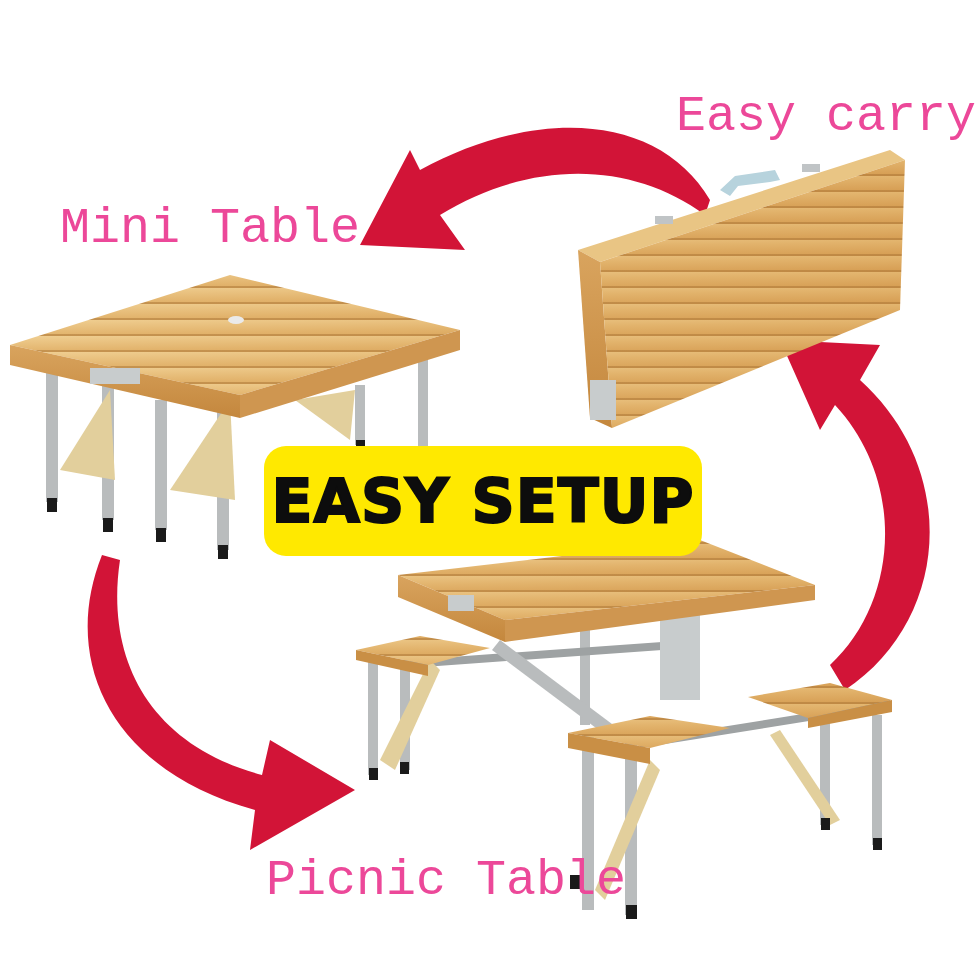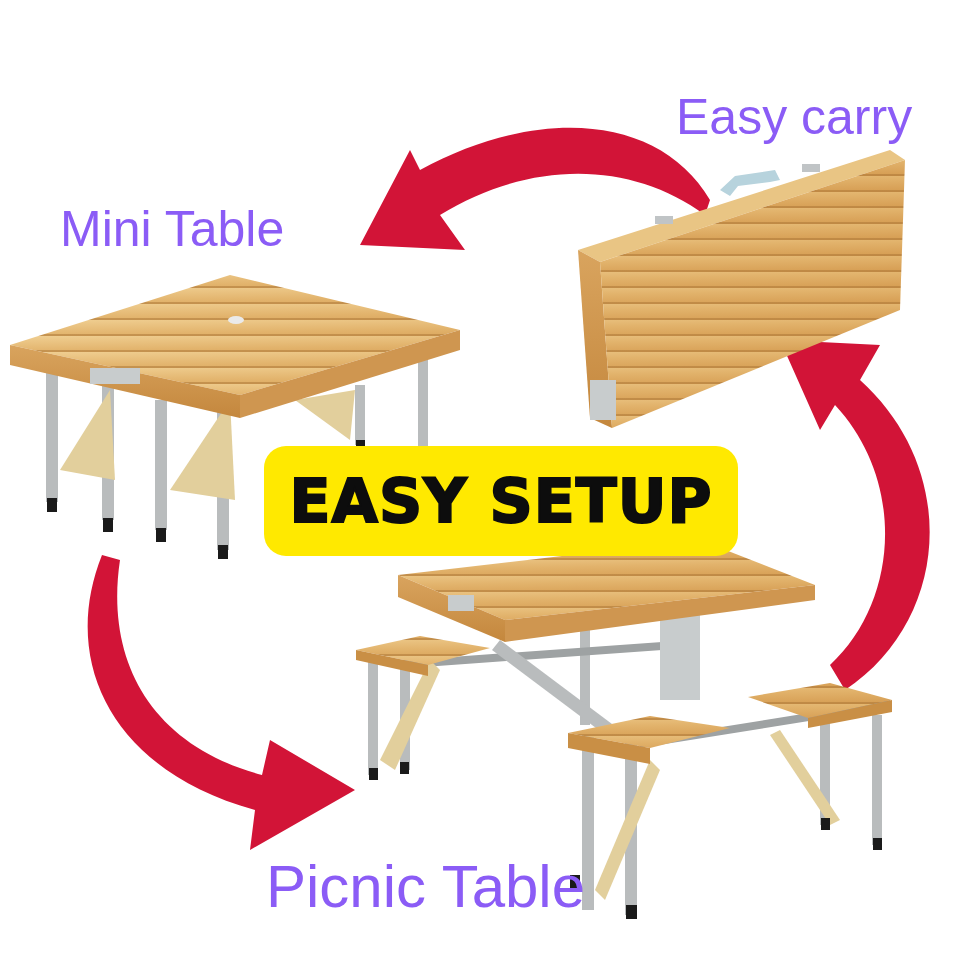--- a/index.html
+++ b/index.html
@@ -1,22 +1,22 @@
 <!DOCTYPE html>
 <html><head>
   <meta charset="utf-8">
   <style>
     html, body { margin:0; padding:0; background:#ffffff; }
     body { width:977px; height:977px; position:relative; overflow:hidden; font-family:"Liberation Sans", sans-serif; }
     .abs { position:absolute; }
-    .label { color:#8b5cf6; font-family:Liberation Sans, sans-serif; font-weight:400; white-space:nowrap; }
+    .label { color:#ec4899; font-family:Liberation Mono, monospace; font-weight:400; white-space:nowrap; }
     #lbl-carry { left:676px; top:88px; font-size:50px; }
     #lbl-mini { left:60px; top:200px; font-size:50px;text-align:center; }
-    #lbl-picnic { left:266px; top:852px; font-size:60px; }
-    #badge { left:264px; top:446px; width:474px; height:110px; background:#ffe900; border-radius:22px; display:flex; align-items:center; justify-content:center;text-align:center; }
+    #lbl-picnic { left:266px; top:852px; font-size:50px; }
+    #badge { left:264px; top:446px; width:438px; height:110px; background:#ffe900; border-radius:22px; display:flex; align-items:center; justify-content:center;text-align:center; }
     #badge span { font-family:"DejaVu Sans", sans-serif; font-weight:900; font-size:60px; color:#0d0d0d; letter-spacing:1px; -webkit-text-stroke:2px #0d0d0d; }
     svg.layer { position:absolute; left:0; top:0; }
   </style>
 </head>
 <body>
 
 <svg class="layer" width="977" height="977" viewBox="0 0 977 977">
   <defs>
     <linearGradient id="woodg" x1="0" y1="0" x2="1" y2="1">
       <stop offset="0" stop-color="#f0cf92"></stop>

